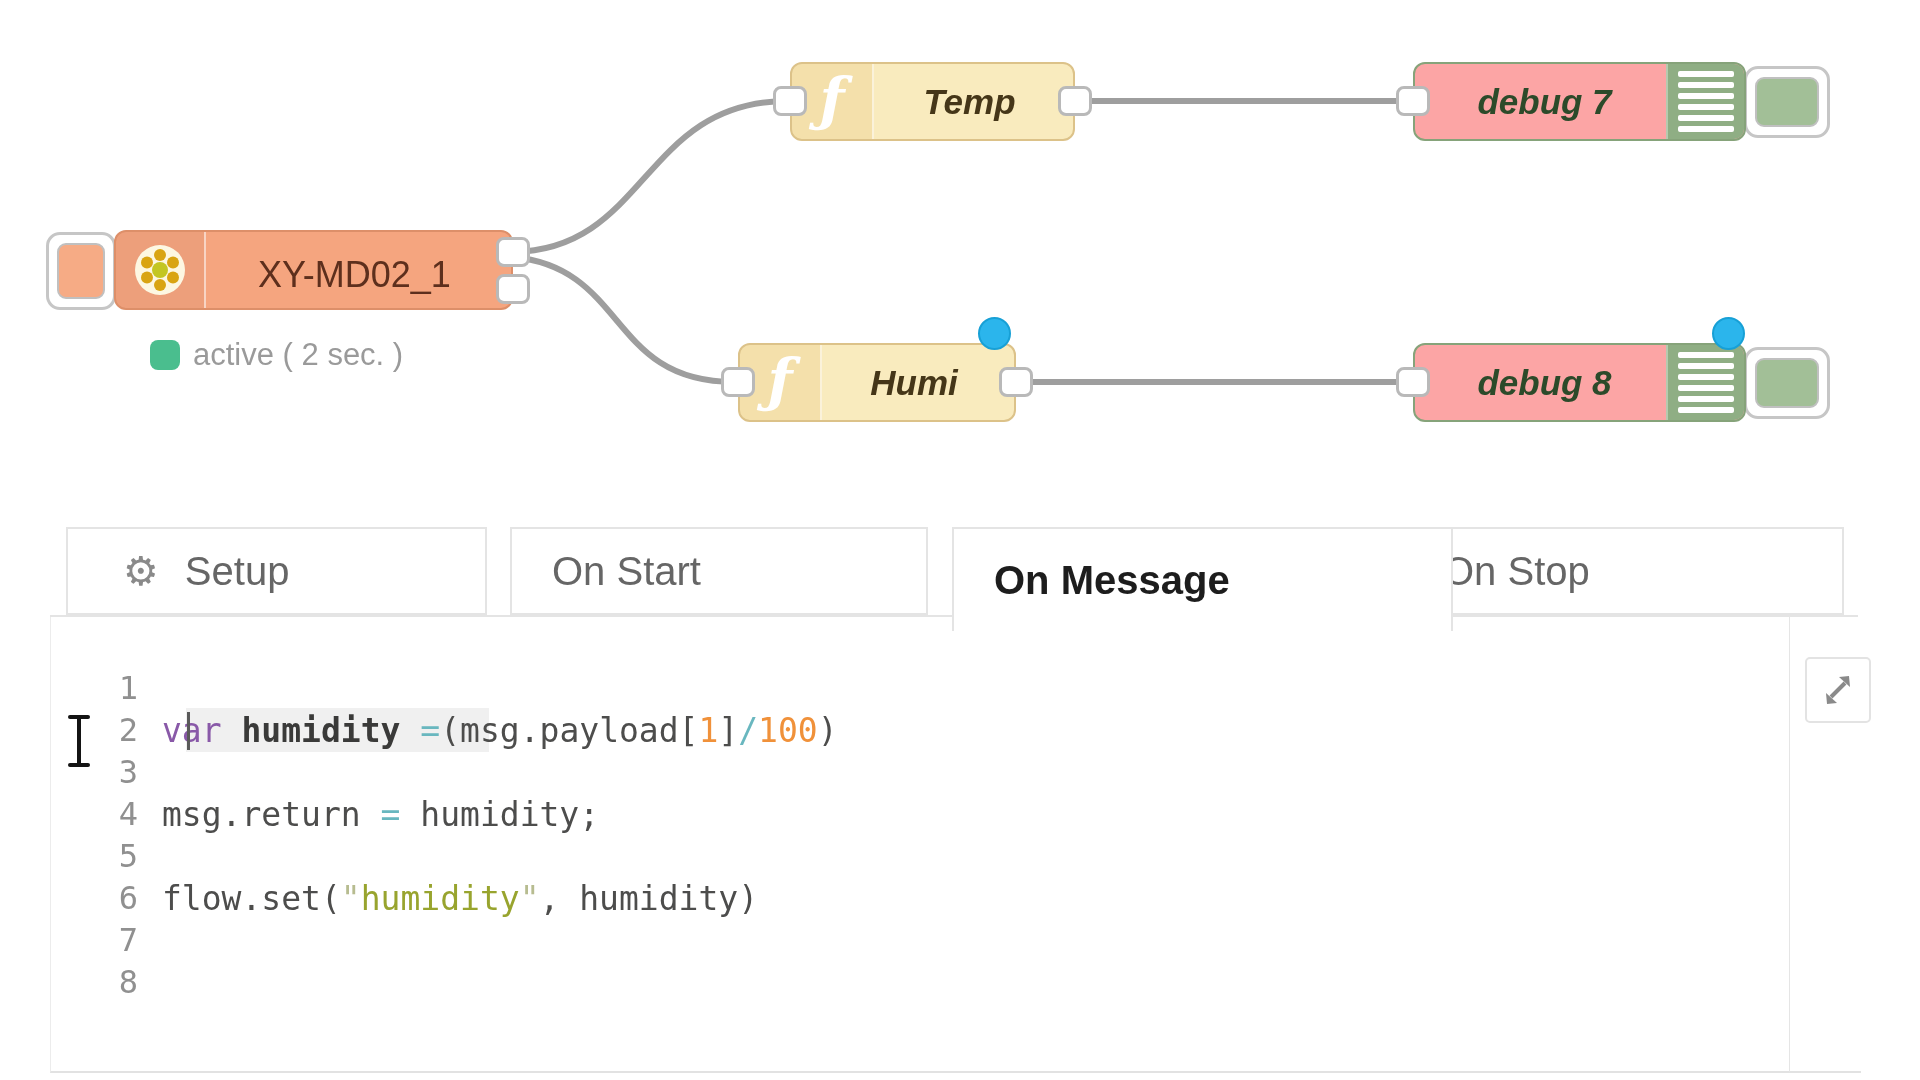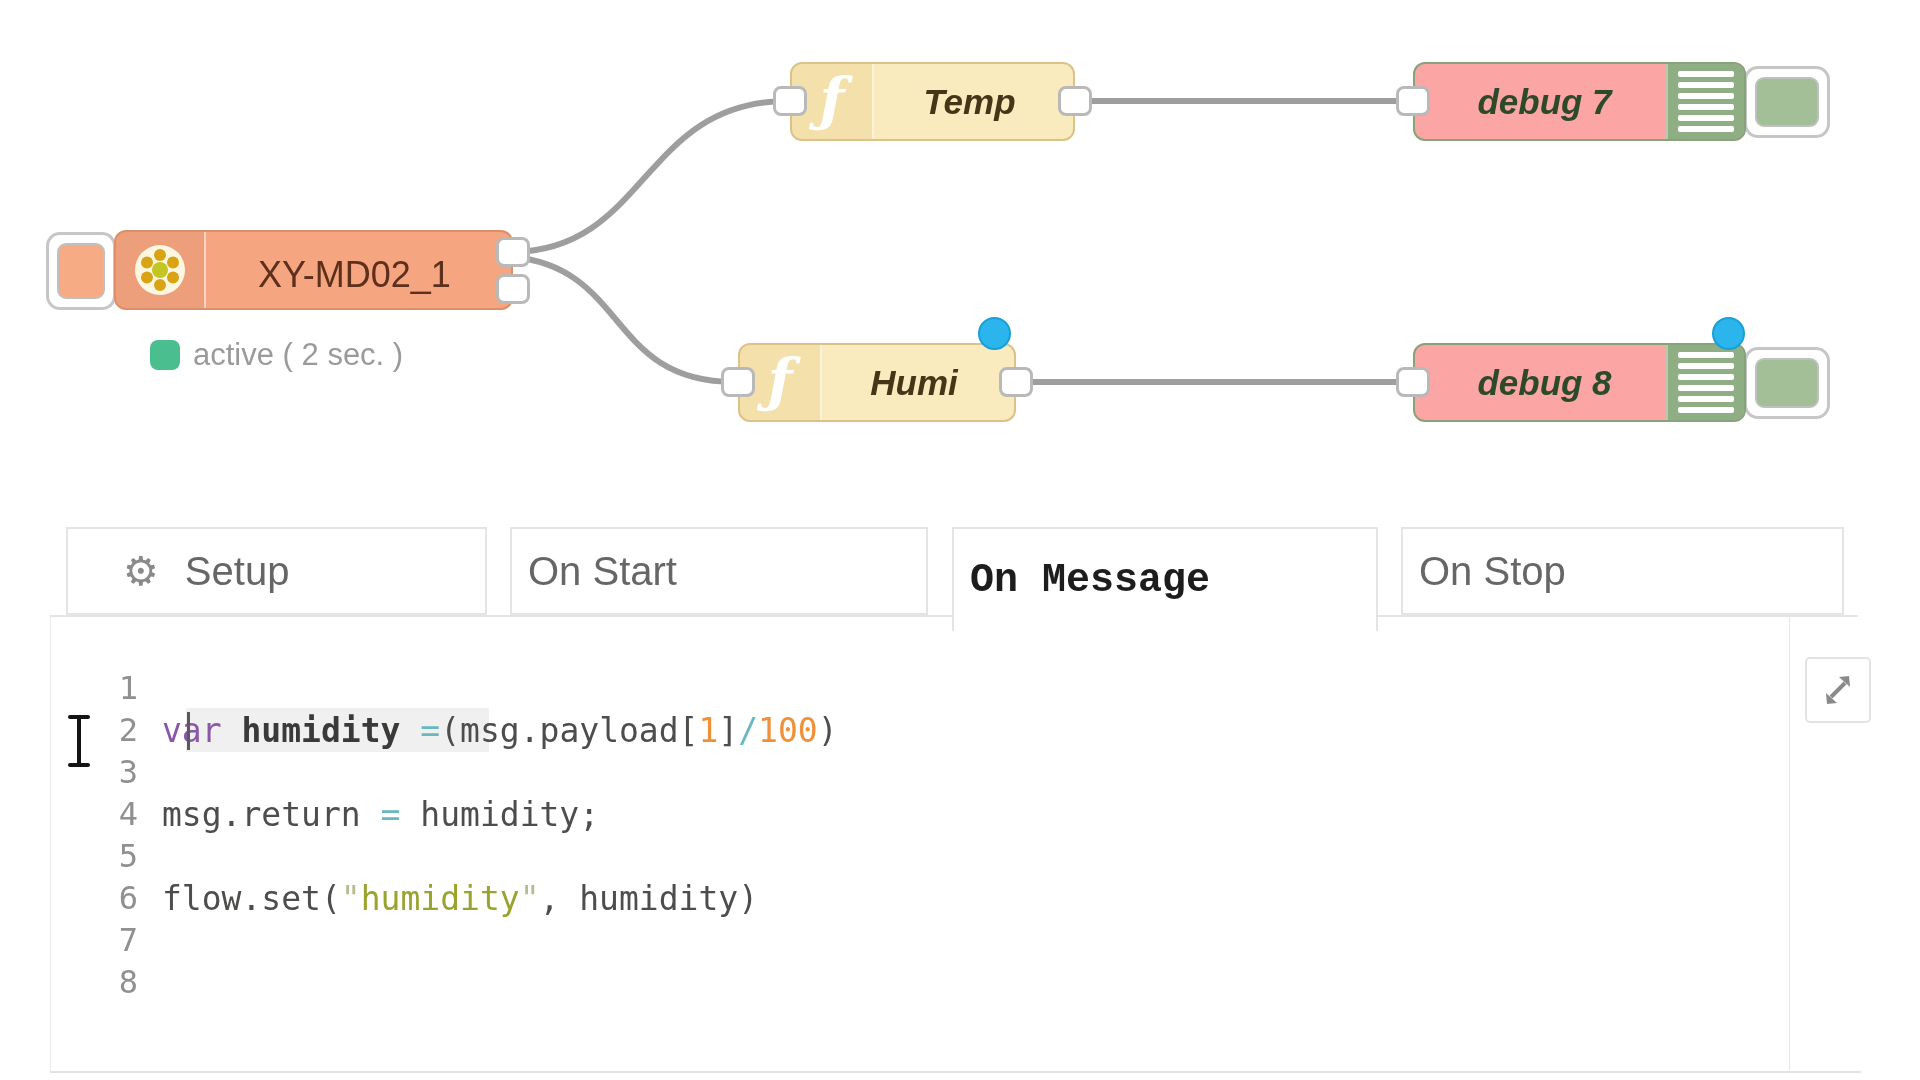--- a/index.html
+++ b/index.html
@@ -42,21 +42,21 @@
   .changed-dot { position: absolute; z-index: 5; width: 33px; height: 33px; border-radius: 50%;
                  background: #2bb5ec; border: 2px solid #17a0d6; }
 
   #status-row { position: absolute; left: 140px; top: 337px; display: flex; align-items: center; gap: 13px; z-index: 3; margin-left: 10px; }
   #status-dot { width: 30px; height: 30px; border-radius: 8px; background: #4abe8e; }
   #status-text { font-size: 31px; color: #9a9a9a; }
 
   
   #tabbar-line { position: absolute; left: 50px; top: 615px; width: 1808px; height: 2px; background: #e4e4e4; z-index: 6; }
   .tab { position: absolute; top: 527px; height: 88px; background: #ffffff; border: 2px solid #e4e4e4;
-         display: flex; align-items: center; font-size: 40px; color: #666666; z-index: 7; padding-left: 16px; }
+         display: flex; align-items: center; font-size: 40px; color: #666666; z-index: 7; padding-left: 40px; }
   .tab.active { height: 104px; border-bottom: none; font-weight: bold; color: #1d1d1d; z-index: 8; }
   .gear { font-family: "DejaVu Sans", sans-serif; font-size: 40px; color: #8a8a8a; margin-right: 26px; line-height: 1; }
 
   
   #editor { position: absolute; left: 50px; top: 617px; width: 1811px; height: 456px; background: #ffffff;
             border-left: 1px solid #ececec; border-bottom: 2px solid #e2e2e2; z-index: 5; }
   #editor-vline { position: absolute; left: 1789px; top: 617px; width: 1px; height: 455px; background: #e5e5e5; z-index: 6; }
   #expand-btn { position: absolute; left: 1805px; top: 657px; width: 66px; height: 66px; background: #ffffff;
                 border: 2px solid #e3e3e3; border-radius: 5px; z-index: 7;
                 display: flex; align-items: center; justify-content: center; }
@@ -175,21 +175,21 @@
   <div class="changed-dot" style="left:1712px; top:317px;"></div>
 
   <div id="tabbar-line"></div>
   <div class="tab" style="left:66px; width:421px; padding-left:55px;">
     <span class="gear">⚙</span>
     <span>Setup</span>
   </div>
   <div class="tab" style="left:510px; width:418px;">
     <span>On Start</span>
   </div>
-  <div class="tab active" style="left:952px; width:426px;font-family:Liberation Mono, monospace;">
+  <div class="tab active" style="left:952px; width:501px;">
     <span>On Message</span>
   </div>
   <div class="tab" style="left:1401px; width:443px;">
     <span>On Stop</span>
   </div>
 
   <div id="editor"></div>
   <div id="editor-vline"></div>
   <div id="active-line-highlight"></div>
   <div id="code-lines">

